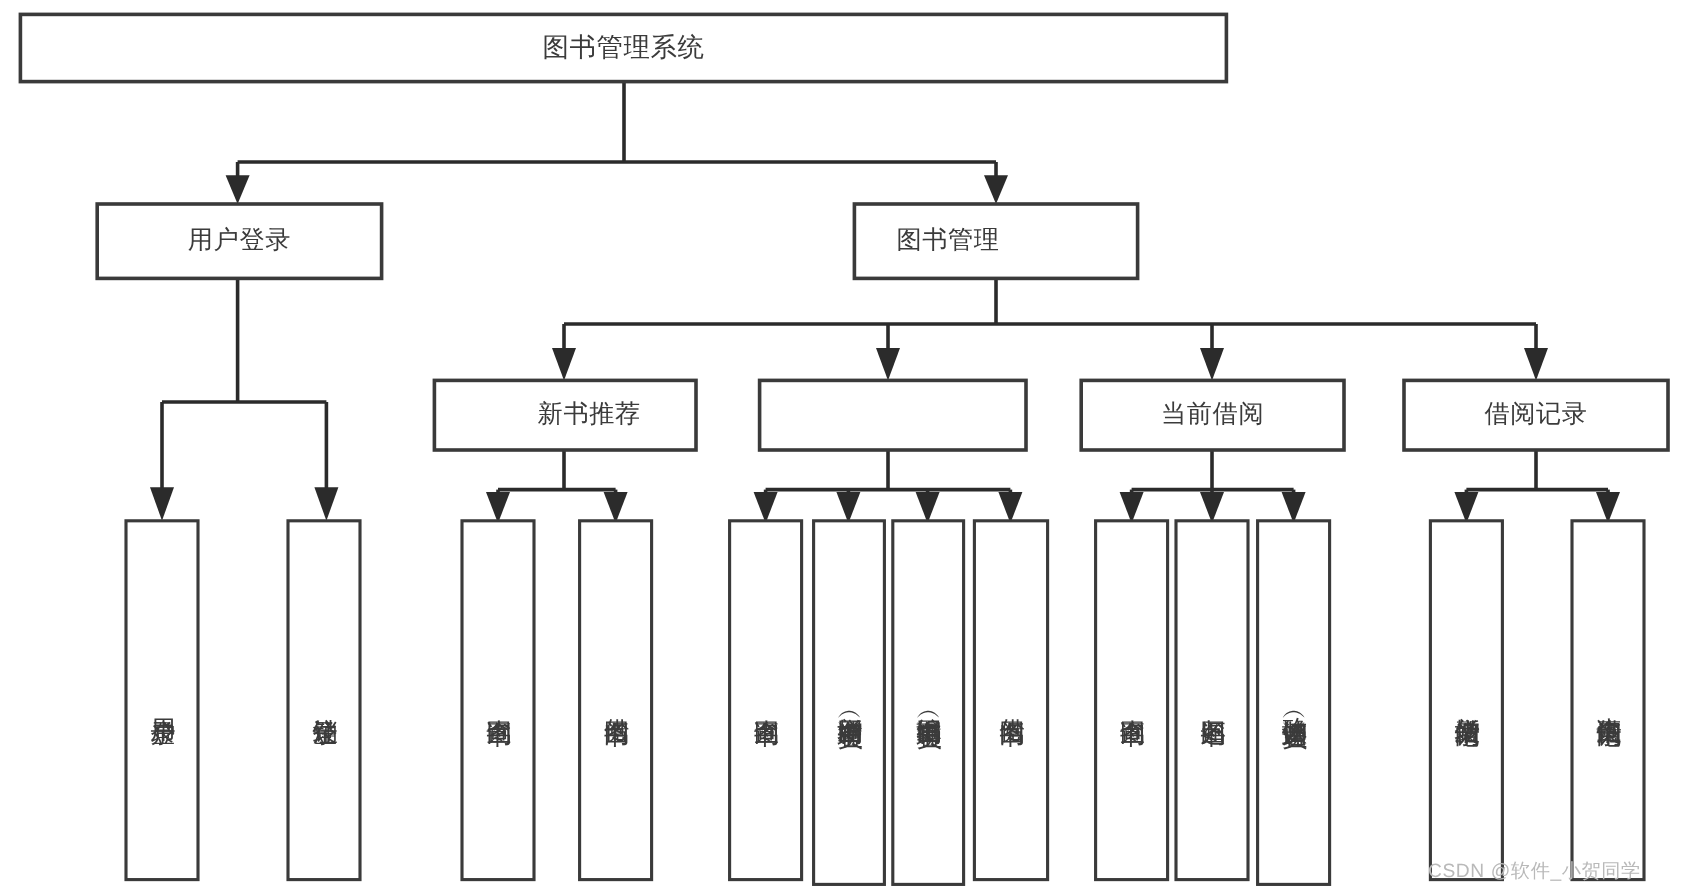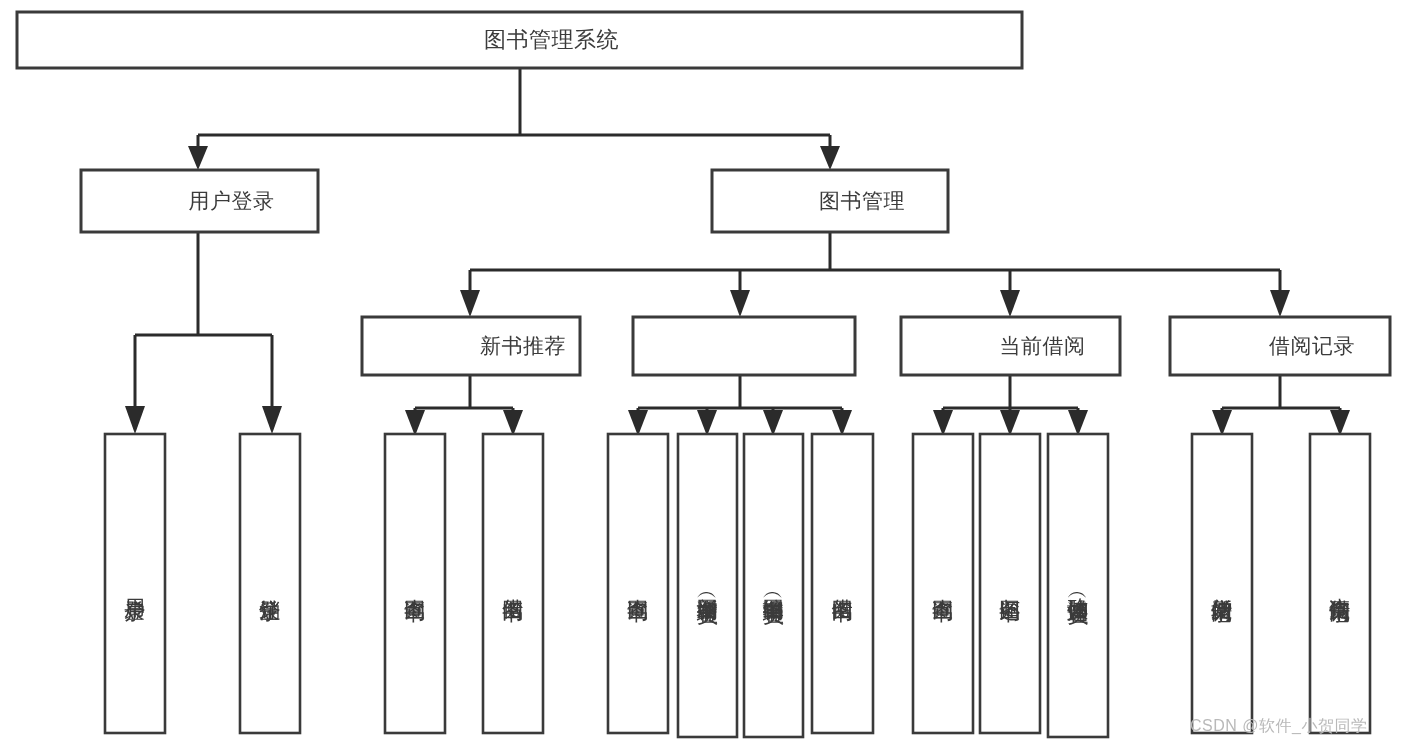--- a/index.html
+++ b/index.html
@@ -50,21 +50,20 @@
     display: flex;
     align-items: center;
     justify-content: center;
     text-align: center;
     color: #3b3b3b;
     font-size: 21px;
     line-height: 1.25;
     letter-spacing: 0.5px;
     white-space: nowrap;
     pointer-events: none;
-    margin-left: 32px;
   }
   .node-label-v {
     position: absolute;
     display: flex;
     align-items: center;
     justify-content: center;
     text-align: center;
     color: #3b3b3b;
     font-size: 21px;
     line-height: 1.22;
@@ -191,21 +190,21 @@
     <rect class="node-box-thin" x="913" y="434" width="60" height="299"></rect>
     <rect class="node-box-thin" x="980" y="434" width="60" height="299"></rect>
     <rect class="node-box-thin" x="1048" y="434" width="60" height="303"></rect>
     <rect class="node-box-thin" x="1192" y="434" width="60" height="299"></rect>
     <rect class="node-box-thin" x="1310" y="434" width="60" height="299"></rect>
   </svg>
 
   <div class="node-label-h title-label" style="left:17px; top:12px; width:1005px; height:56px;">图书管理系统</div>
 
   <div class="node-label-h" style="left:81px; top:170px; width:237px; height:62px;">用户登录</div>
-  <div class="node-label-h" style="left:712px; top:170px; width:236px; height:62px;">图书管理</div>
+  <div class="node-label-h" style="left:672px; top:170px; width:236px; height:62px;">图书管理</div>
 
   <div class="node-label-h" style="left:382px; top:317px; width:218px; height:58px;">新书推荐</div>
   <div class="node-label-h" style="left:1170px; top:317px; width:220px; height:58px;">借阅记录</div>
   <div class="node-label-h" style="left:901px; top:317px; width:219px; height:58px;">当前借阅</div>
 
   <div class="node-label-v" style="left:105px; top:434px; width:60px; height:299px;">用户登录</div>
   <div class="node-label-v" style="left:240px; top:434px; width:60px; height:299px;">注销登录</div>
   <div class="node-label-v" style="left:385px; top:434px; width:60px; height:299px;">查询图书</div>
   <div class="node-label-v" style="left:483px; top:434px; width:60px; height:299px;">借阅图书</div>
   <div class="node-label-v" style="left:608px; top:434px; width:60px; height:299px;">查询图书</div>

